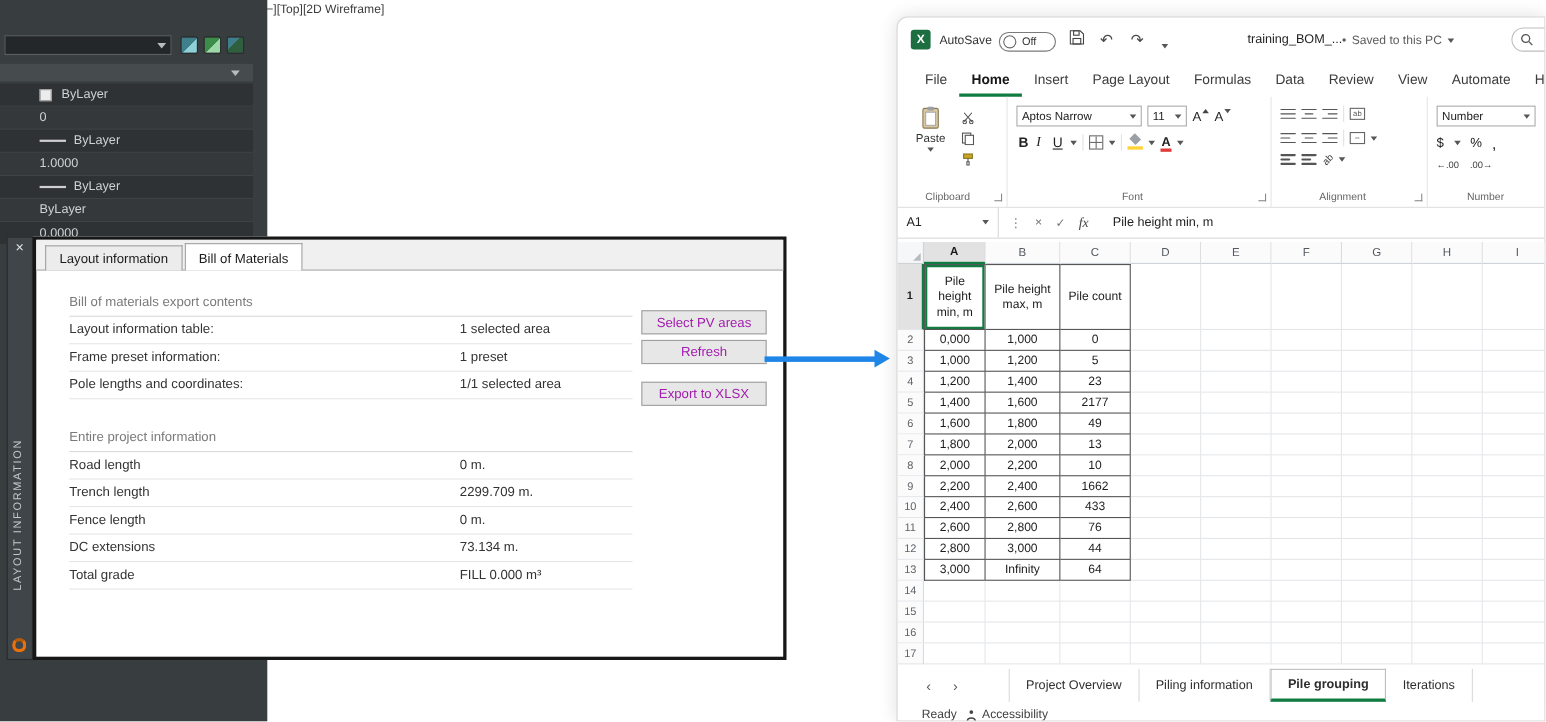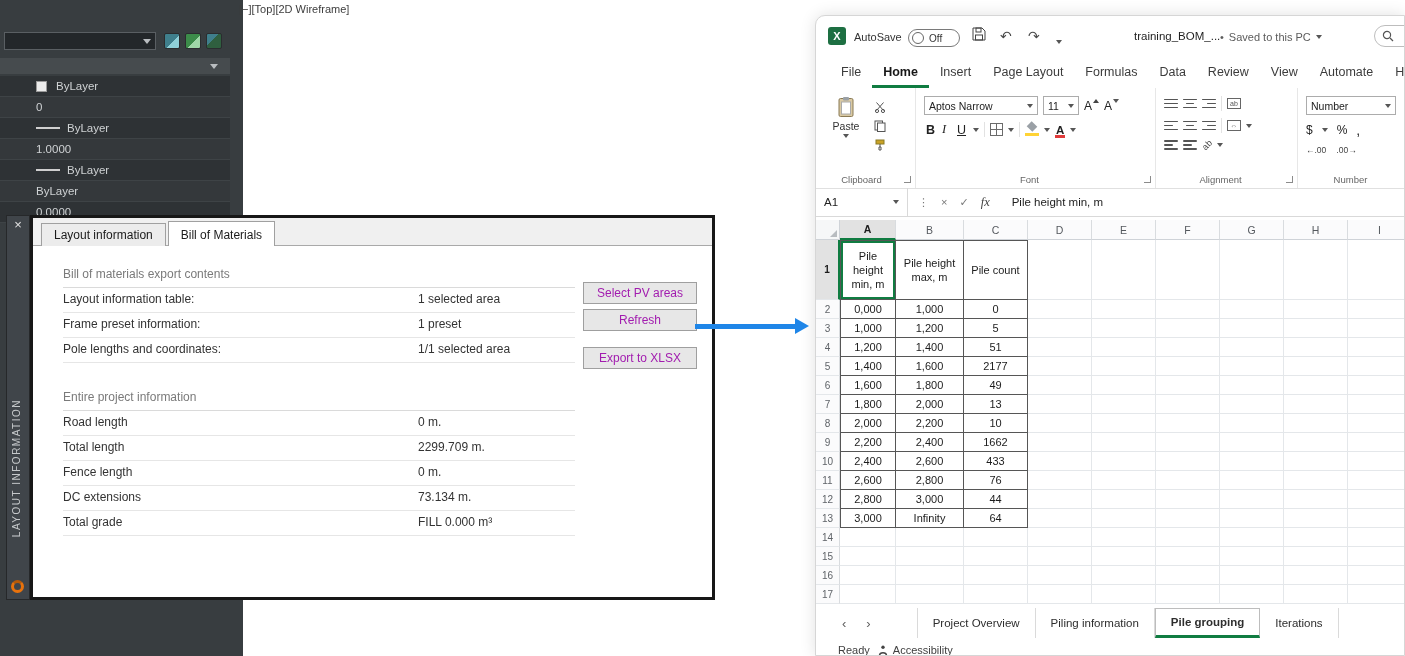--- a/index.html
+++ b/index.html
@@ -239,21 +239,21 @@
         <div class="dlg-row">
           <span class="dlg-label">Pole lengths and coordinates:</span>
           <span class="dlg-value">1/1 selected area</span>
         </div>
         <div class="dlg-section-title mt">Entire project information</div>
         <div class="dlg-row">
           <span class="dlg-label">Road length</span>
           <span class="dlg-value">0 m.</span>
         </div>
         <div class="dlg-row">
-          <span class="dlg-label">Total length</span>
+          <span class="dlg-label">Trench length</span>
           <span class="dlg-value">2299.709 m.</span>
         </div>
         <div class="dlg-row">
           <span class="dlg-label">Fence length</span>
           <span class="dlg-value">0 m.</span>
         </div>
         <div class="dlg-row">
           <span class="dlg-label">DC extensions</span>
           <span class="dlg-value">73.134 m.</span>
         </div>
@@ -531,21 +531,21 @@
         <div class="xl-cell" style="width: 64px;"></div>
         <div class="xl-cell" style="width: 64px;"></div>
         <div class="xl-cell" style="width: 64px;"></div>
         <div class="xl-cell" style="width: 64px;"></div>
         <div class="xl-cell" style="width: 64px;"></div>
       </div>
       <div class="xl-row" style="height: 19px;">
         <div class="xl-rnum">4</div>
         <div class="xl-cell tbl bl" style="width: 56px;">1,200</div>
         <div class="xl-cell tbl" style="width: 68px;">1,400</div>
-        <div class="xl-cell tbl" style="width: 64px;">51</div>
+        <div class="xl-cell tbl" style="width: 64px;">23</div>
         <div class="xl-cell" style="width: 64px;"></div>
         <div class="xl-cell" style="width: 64px;"></div>
         <div class="xl-cell" style="width: 64px;"></div>
         <div class="xl-cell" style="width: 64px;"></div>
         <div class="xl-cell" style="width: 64px;"></div>
         <div class="xl-cell" style="width: 64px;"></div>
       </div>
       <div class="xl-row" style="height: 19px;">
         <div class="xl-rnum">5</div>
         <div class="xl-cell tbl bl" style="width: 56px;">1,400</div>

